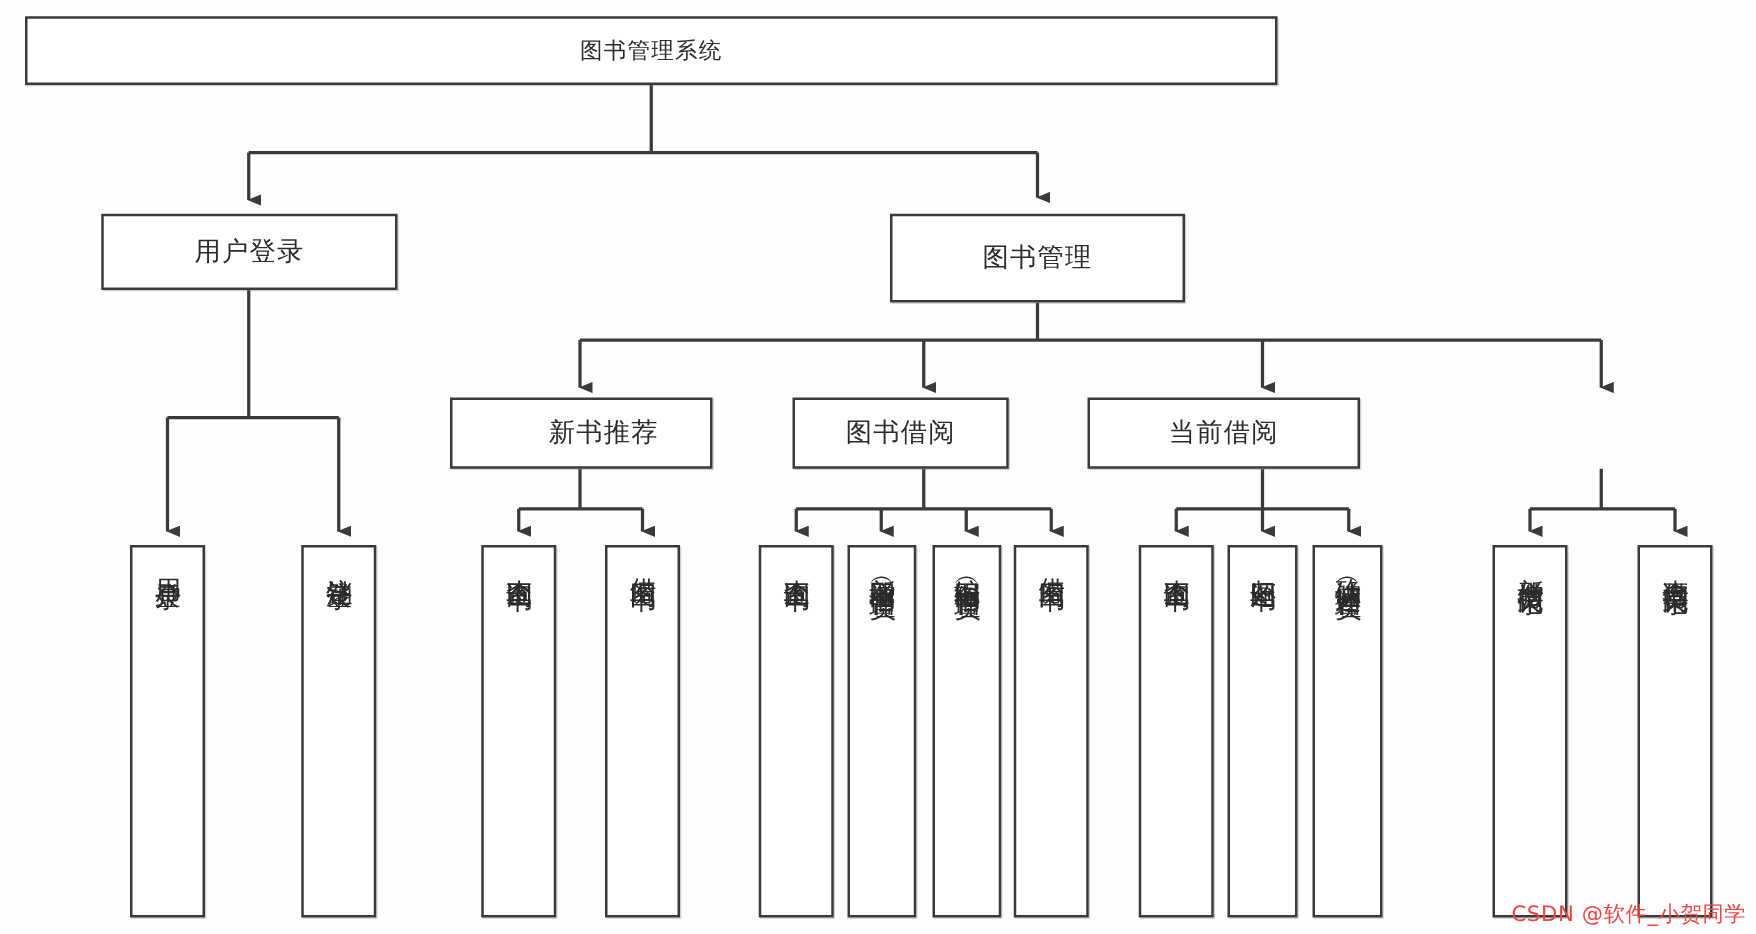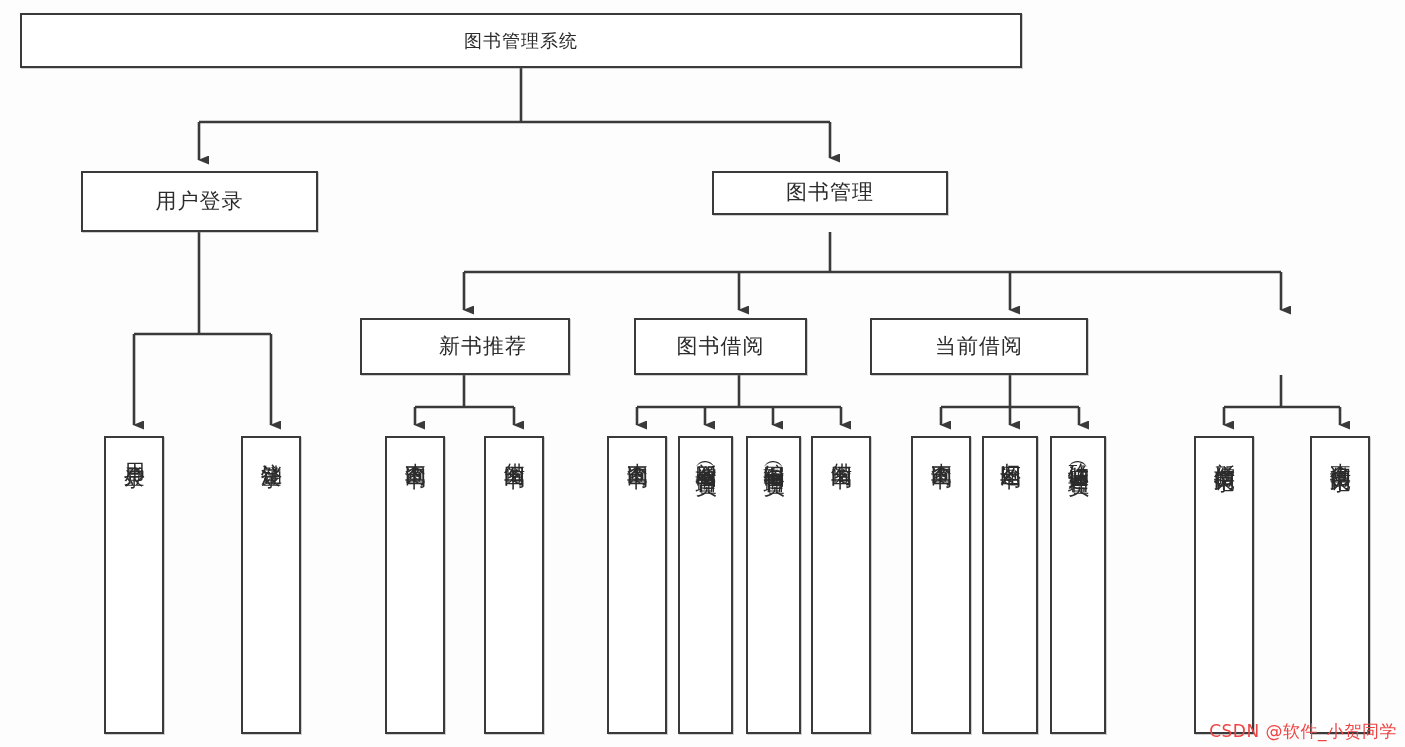--- a/index.html
+++ b/index.html
@@ -124,21 +124,21 @@
     </g>
   </svg>
 
   <div class="node node-root" style="left:20px; top:13px; width:1002px; height:55px;">
     <span class="node-h">图书管理系统</span>
   </div>
 
   <div class="node" style="left:81px; top:171px; width:237px; height:61px;">
     <span class="node-h">用户登录</span>
   </div>
-  <div class="node" style="left:712px; top:171px; width:236px; height:44px;">
+  <div class="node" style="left:712px; top:171px; width:236px; height:71px;">
     <span class="node-h">图书管理</span>
   </div>
 
   <div class="node" style="left:360px; top:318px; width:210px; height:57px;padding-left:36px;">
     <span class="node-h">新书推荐</span>
   </div>
   <div class="node" style="left:634px; top:318px; width:173px; height:57px;">
     <span class="node-h">图书借阅</span>
   </div>
   <div class="node" style="left:870px; top:318px; width:218px; height:57px;">

